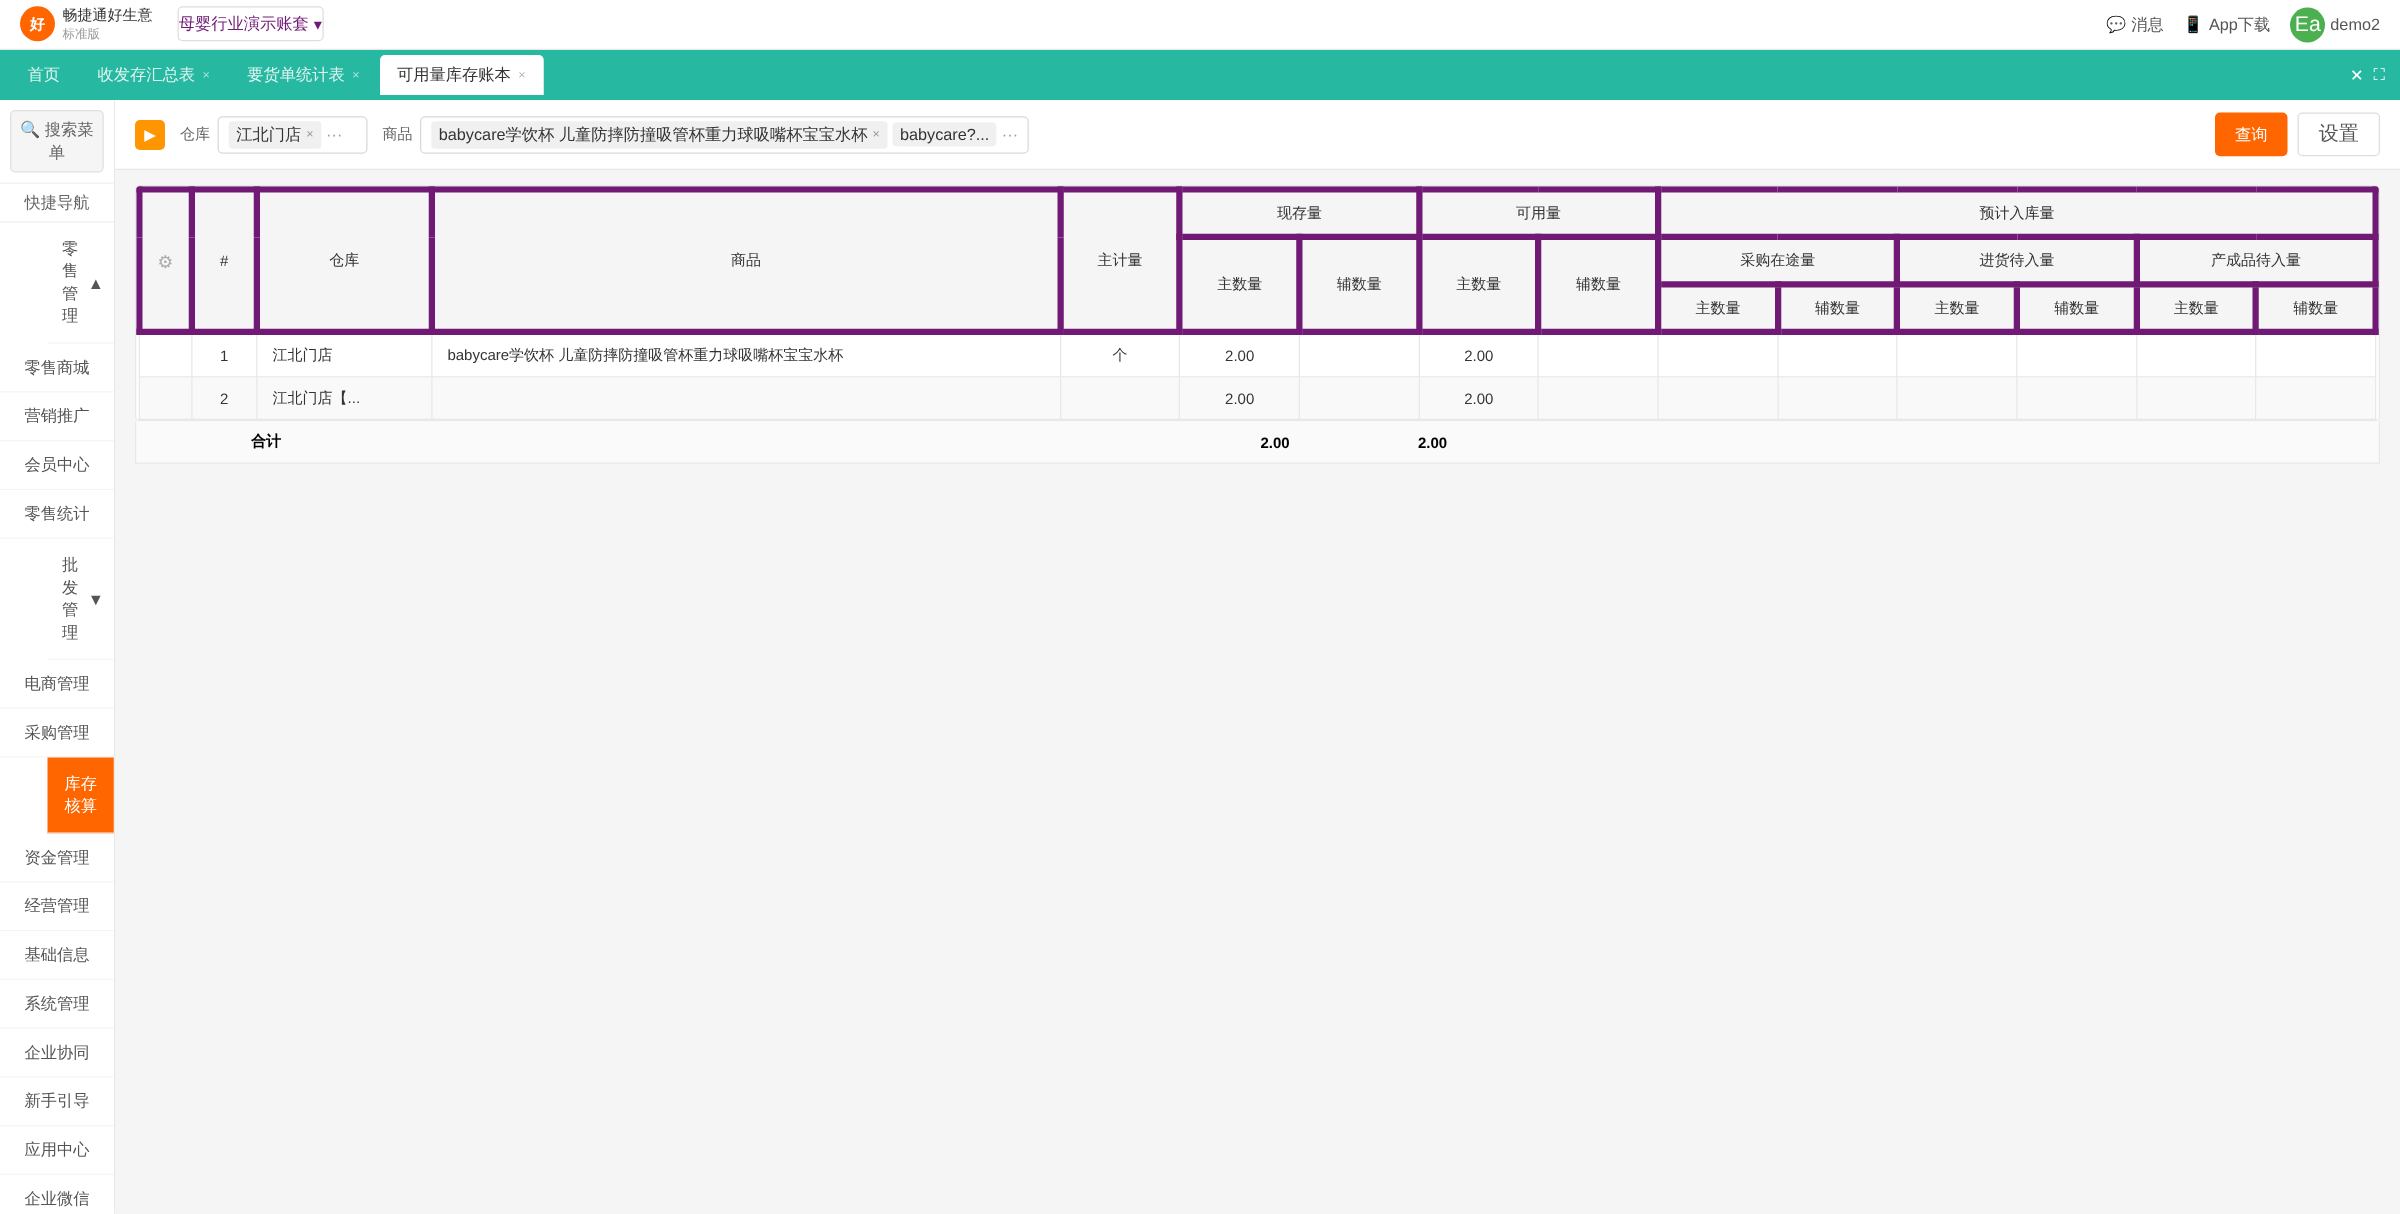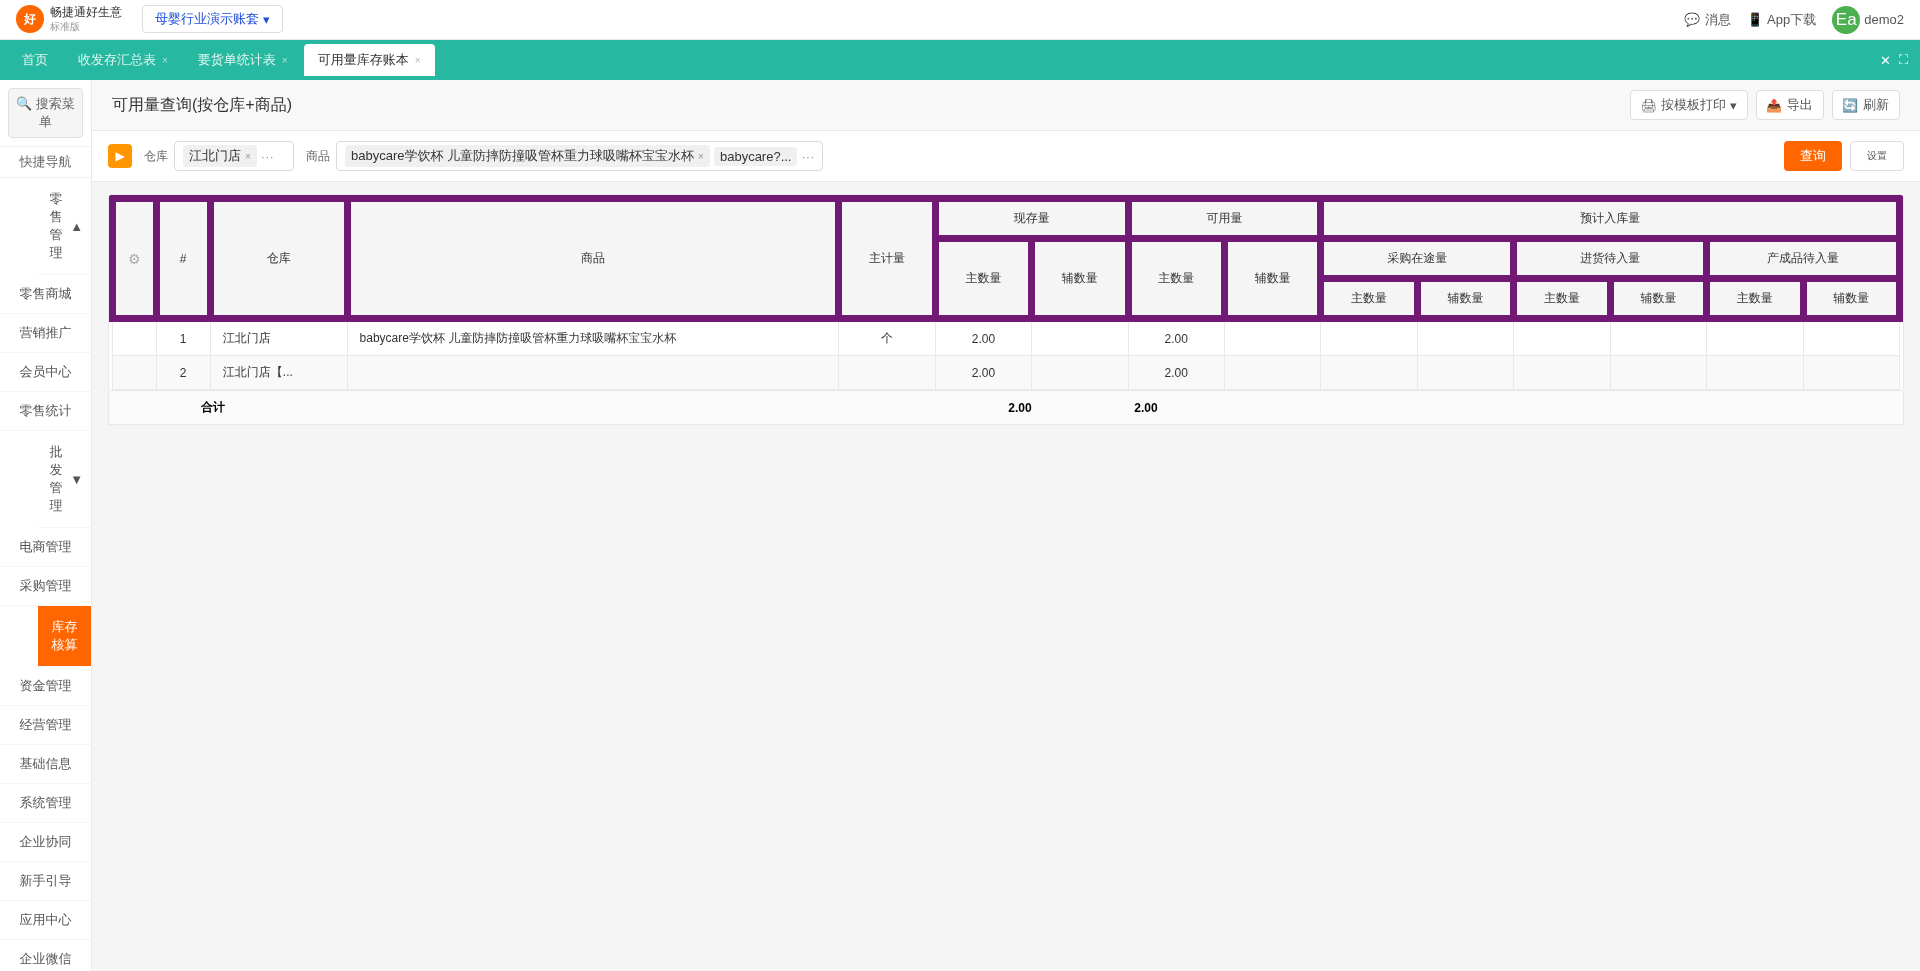--- a/index.html
+++ b/index.html
@@ -14,21 +14,21 @@
       justify-content: space-between;
       border-bottom: 1px solid #e8e8e8;
       padding: 0 16px;
       flex-shrink: 0;
     }
     .top-bar-left { display: flex; align-items: center; gap: 8px; }
     .logo-area { display: flex; align-items: center; gap: 6px; }
     .logo-icon { width: 28px; height: 28px; background: #ff6600; border-radius: 50%; display: flex; align-items: center; justify-content: center; color: white; font-size: 12px; font-weight: bold; }
     .logo-text { font-size: 12px; color: #333; line-height: 1.2; }
     .logo-sub { font-size: 10px; color: #999; }
-    .org-selector { display: flex; align-items: center; gap: 4px; padding: 4px 12px; border: 1px solid #ddd; border-radius: 4px; cursor: pointer; font-size: 12px; color: #1d4ed8; margin-left: 12px; justify-content: space-between; }
+    .org-selector { display: flex; align-items: center; gap: 4px; padding: 4px 0; border: 1px solid #ddd; border-radius: 4px; cursor: pointer; font-size: 12px; color: #701a75; margin-left: 12px; justify-content: space-between; }
     .top-bar-right { display: flex; align-items: center; gap: 16px; }
     .top-right-item { display: flex; align-items: center; gap: 4px; cursor: pointer; color: #555; font-size: 12px; }
     .avatar { width: 28px; height: 28px; border-radius: 50%; background: #4CAF50; display: flex; align-items: center; justify-content: center; color: white; font-size: 17px; }
 
     
     .nav-tabs {
       height: 40px;
       background: #26b8a0;
       display: flex;
       align-items: center;
@@ -116,30 +116,30 @@
     }
     .filter-toggle { width: 24px; height: 24px; background: #ff9500; border-radius: 4px; display: flex; align-items: center; justify-content: center; color: white; cursor: pointer; font-size: 12px; flex-shrink: 0; }
     .filter-field { display: flex; align-items: center; gap: 6px; }
     .filter-label { color: #666; font-size: 12px; white-space: nowrap; }
     .filter-input-wrap { display: flex; align-items: center; gap: 4px; border: 1px solid #d9d9d9; border-radius: 4px; padding: 3px 8px; background: white; min-width: 120px; }
     .filter-tag { display: flex; align-items: center; gap: 4px; background: #f0f0f0; padding: 2px 6px; border-radius: 3px; font-size: 12px; color: #333; }
     .filter-tag .remove { color: #999; cursor: pointer; font-size: 10px; }
     .filter-dots { color: #999; cursor: pointer; }
     .filter-actions { margin-left: auto; display: flex; gap: 8px; }
     .btn-primary { background: #ff6600; color: white; border: none; border-radius: 4px; padding: 6px 16px; cursor: pointer; font-size: 13px; }
-    .btn-secondary { background: white; color: #555; border: 1px solid #ddd; border-radius: 4px; padding: 6px 16px; cursor: pointer; font-size: 10px; }
+    .btn-secondary { background: white; color: #555; border: 1px solid #ddd; border-radius: 4px; padding: 6px 16px; cursor: pointer; font-size: 16px; }
 
     
     .table-area { flex: 1; overflow: auto; padding: 0 16px; background: #f5f5f5; }
     .table-wrap { background: white; border: 1px solid #e8e8e8; border-radius: 4px; overflow: hidden; margin-top: 12px; }
 
     table { width: 100%; border-collapse: collapse; }
     thead tr th {
       background: #f5f5f5;
-      border: 7px solid #701a75;
+      border: 5px solid #701a75;
       padding: 8px 12px;
       text-align: center;
       font-size: 12px;
       color: #333;
       font-weight: 500;
       white-space: nowrap;
     }
     tbody tr td {
       border: 1px solid #e8e8e8;
       padding: 8px 12px;
@@ -281,38 +281,20 @@
     <div class="sidebar-group-item">
       <span>企业微信</span>
     </div>
     <div class="sidebar-group-item">
       <span>畅会员</span>
     </div>
   </div>
 
   <div class="content-area">
 
-    <div class="page-header">
-      <h2 class="page-title">可用量查询(按仓库+商品)</h2>
-      <div class="page-actions">
-        <div class="action-btn">
-          <span>🖨</span>
-          <span>按模板打印</span>
-          <span class="chevron-down"></span>
-        </div>
-        <div class="action-btn">
-          <span>📤</span>
-          <span>导出</span>
-        </div>
-        <div class="action-btn">
-          <span>🔄</span>
-          <span>刷新</span>
-        </div>
-      </div>
-    </div>
 
     <div class="filter-bar">
       <div class="filter-toggle">▶</div>
       <div class="filter-field">
         <span class="filter-label">仓库</span>
         <div class="filter-input-wrap">
           <span class="filter-tag">
             <span>江北门店</span>
             <span class="remove tag-close"></span>
           </span>

